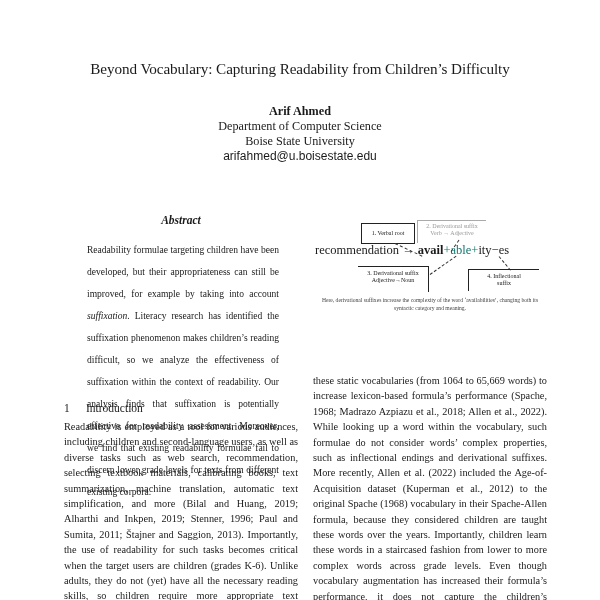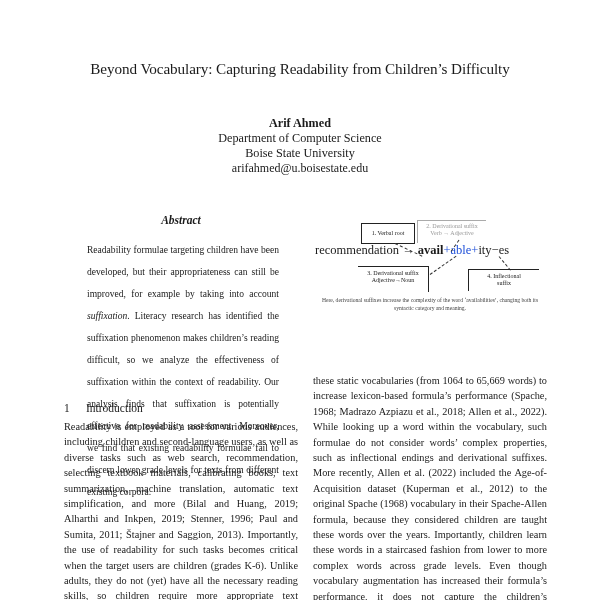--- a/index.html
+++ b/index.html
@@ -1,38 +1,38 @@
 <!DOCTYPE html>
 <html><head>
 <meta charset="utf-8">
 <style>
   html, body { margin:0; padding:0; background:#ffffff; }
   body { width:600px; height:600px; position:relative; overflow:hidden; font-family:"Liberation Serif", serif; color:#1a1a1a; }
   .title { position:absolute; top:60px; left:0; width:600px; text-align:center; font-weight:normal; font-size:15.2px; letter-spacing:-0.1px; }
   .author-block { position:absolute; top:104px; left:0; width:600px; text-align:center; font-size:12.2px; line-height:15px; }
-  .author-name { font-weight:bold;margin-top:12px; }
-  .email { font-family:Liberation Serif, serif; font-size:12px; }
+  .author-name { font-weight:bold; }
+  .email { font-family:Liberation Sans, sans-serif; font-size:12px; }
   .col { position:absolute; font-size:10.3px; line-height:15.4px; text-align:justify; }
   .col-left { left:64px; width:234px; }
   .col-right { left:313px; width:234px; }
   .abstract-head { position:absolute; top:214px; left:64px; width:234px; text-align:center; font-weight:bold; font-size:11.5px;font-style:italic; }
   .abstract { position:absolute; top:239px; left:87px; width:192px; font-size:9.55px; line-height:22px; text-align:justify; }
   .sec-head { position:absolute; top:402px; left:64px; font-weight:normal; font-size:11.5px; }
   .sec-head .num { display:inline-block; width:22px; }
   .intro { top:419px; }
   .right-text { top:373px; }
   .fig { position:absolute; left:313px; top:218px; width:234px; height:115px; }
   .fbox { position:absolute; font-size:6px; line-height:7px; text-align:center; }
   .fbox1 { left:48px; top:5px; width:52px; height:19px; border:1.5px solid #222; display:flex; align-items:center; justify-content:center; }
   .fbox2 { left:104px; top:2px; width:68px; height:20px; border-left:1.2px solid #aaa; border-top:1.2px solid #aaa; color:#999; padding-top:2px; }
   .fbox3 { left:45px; top:48px; width:70px; height:22px; border-top:1.5px solid #222; border-right:1.5px solid #222; padding-top:3px; }
   .fbox4 { left:155px; top:51px; width:70px; height:18px; border-top:1.5px solid #222; border-left:1.5px solid #222; padding-top:3px; }
   .fword { position:absolute; top:25px; left:2px; font-size:12.5px; white-space:nowrap; }
   .fword .bold { font-weight:bold; }
-  .fword .gray { color:#1d4ed8; }
+  .fword .gray { color:#0f766e; }
   .fcap-small { position:absolute; left:0; top:78px; width:234px; text-align:center; font-size:5.6px; line-height:8px; color:#444; }
   .fcap { position:absolute; left:0; top:96px; width:234px; text-align:center; font-size:9.7px; }
   .dash { position:absolute; border-top:1px dashed #333; transform-origin:left center; }
 </style>
 </head>
 <body>
 
 <div class="title">Beyond Vocabulary: Capturing Readability from Children’s Difficulty</div>
 
 <div class="author-block">

